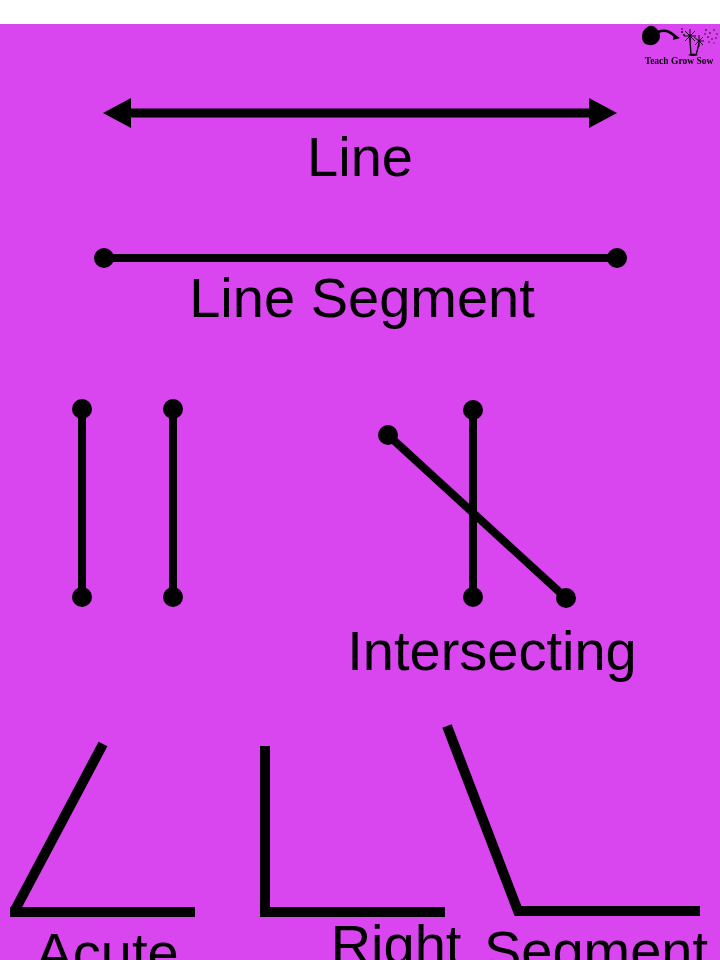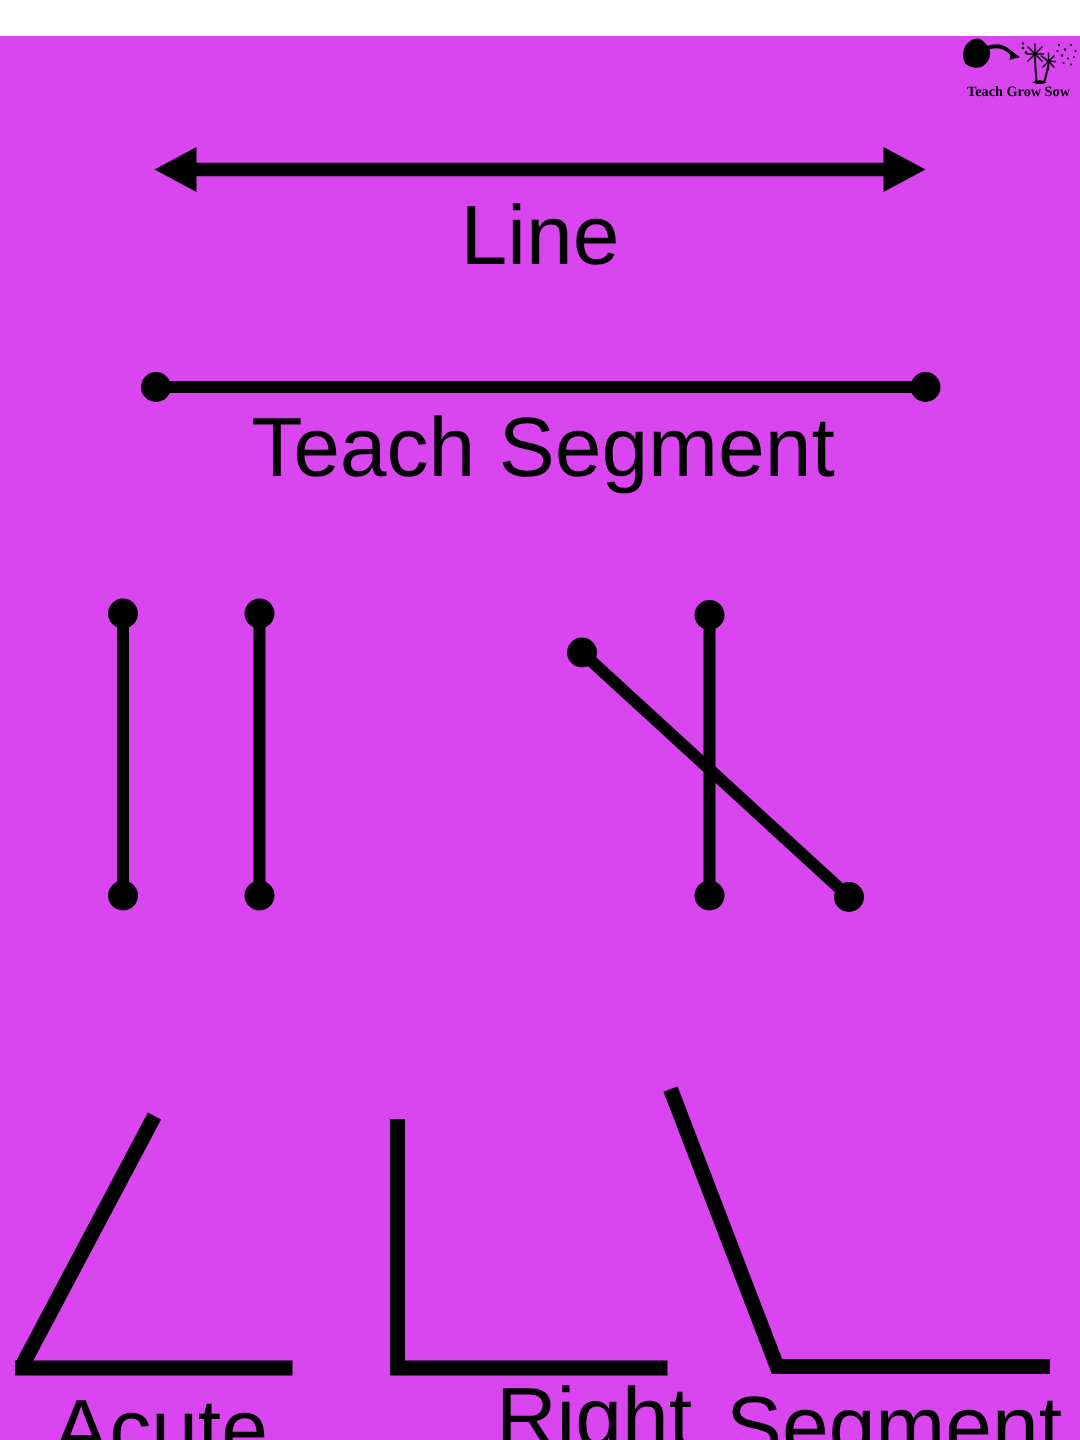--- a/index.html
+++ b/index.html
@@ -109,39 +109,40 @@
     <polygon class="ink-fill" points="8,21 36,6 36,36"></polygon>
     <polygon class="ink-fill" points="522,21 494,6 494,36"></polygon>
   </svg>
   <div class="label label-line">Line</div>
 
   <svg class="fig" style="left:88px; top:218px;" width="544" height="32" viewBox="0 0 544 32">
     <line class="ink-stroke" x1="16" y1="16" x2="529" y2="16" stroke-width="8"></line>
     <circle class="ink-fill" cx="16" cy="16" r="10"></circle>
     <circle class="ink-fill" cx="529" cy="16" r="10"></circle>
   </svg>
-  <div class="label label-segment">Teach Segment</div>
+  <div class="label label-segment">Line Segment</div>
 
   <svg class="fig" style="left:58px; top:361px;" width="140" height="236" viewBox="0 0 140 236">
     <line class="ink-stroke" x1="24" y1="24" x2="24" y2="212" stroke-width="8"></line>
     <circle class="ink-fill" cx="24" cy="24" r="10"></circle>
     <circle class="ink-fill" cx="24" cy="212" r="10"></circle>
     <line class="ink-stroke" x1="115" y1="24" x2="115" y2="212" stroke-width="8"></line>
     <circle class="ink-fill" cx="115" cy="24" r="10"></circle>
     <circle class="ink-fill" cx="115" cy="212" r="10"></circle>
   </svg>
 
   <svg class="fig" style="left:366px; top:363px;" width="220" height="232" viewBox="0 0 220 232">
     <line class="ink-stroke" x1="107" y1="23" x2="107" y2="210" stroke-width="8"></line>
     <circle class="ink-fill" cx="107" cy="23" r="10"></circle>
     <circle class="ink-fill" cx="107" cy="210" r="10"></circle>
     <line class="ink-stroke" x1="22" y1="48" x2="200" y2="211" stroke-width="8"></line>
     <circle class="ink-fill" cx="22" cy="48" r="10"></circle>
     <circle class="ink-fill" cx="200" cy="211" r="10"></circle>
   </svg>
+  <div class="label label-intersecting">Intersecting</div>
 
   <svg class="fig" style="left:2px; top:700px;" width="210" height="200" viewBox="0 0 210 200">
     <line class="ink-stroke" x1="8" y1="188" x2="193" y2="188" stroke-width="10"></line>
     <line class="ink-stroke" x1="13" y1="186" x2="101" y2="20" stroke-width="10"></line>
   </svg>
   <div class="label label-acute">Acute</div>
 
   <svg class="fig" style="left:252px; top:700px;" width="210" height="200" viewBox="0 0 210 200">
     <polyline class="ink-stroke" points="13,22 13,188 193,188" stroke-width="10"></polyline>
   </svg>

